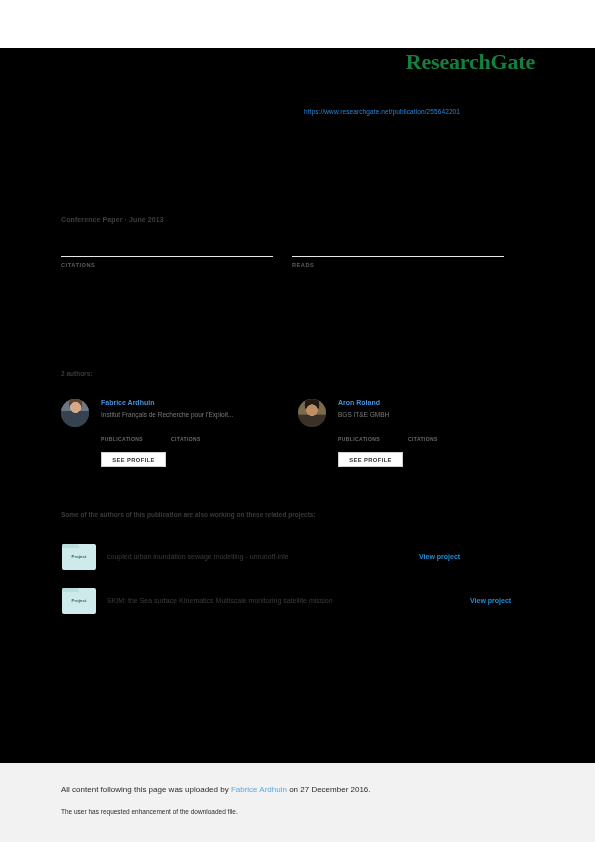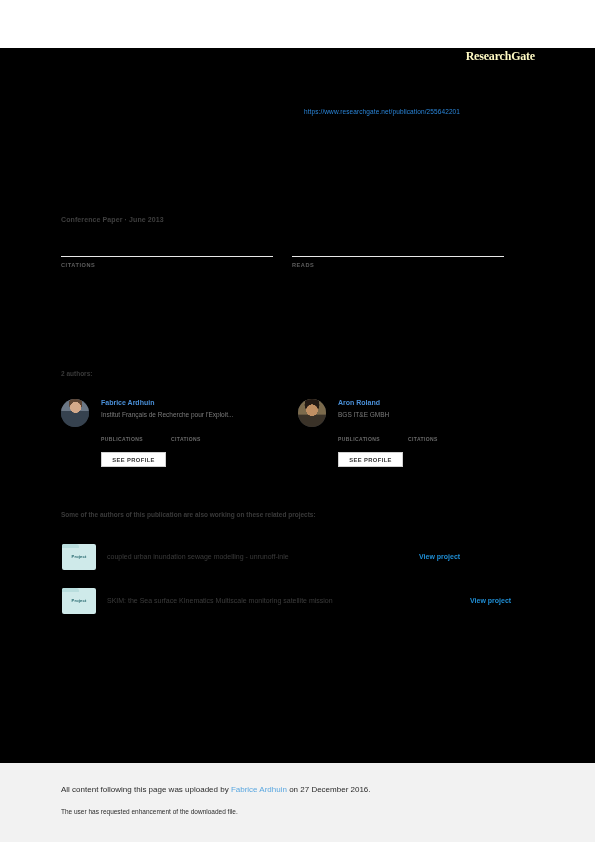--- a/index.html
+++ b/index.html
@@ -35,23 +35,23 @@
     width: 595px;
     height: 715px;
     background: #000000;
   }
 
   .rg-logo {
     position: absolute;
     right: 60px;
     top: 1px;
     font-family: "Liberation Serif", serif;
-    font-size: 12px;
-    font-weight: bold;
-    color: #fef9c3;
+    font-size: 22px;
+    font-weight: bold;
+    color: #15803d;
     letter-spacing: -0.2px;
     white-space: nowrap;
   }
 
   .article-url {
     position: absolute;
     left: 304px;
     top: 60px;
     font-size: 6.5px;
     color: #2a85d8;

